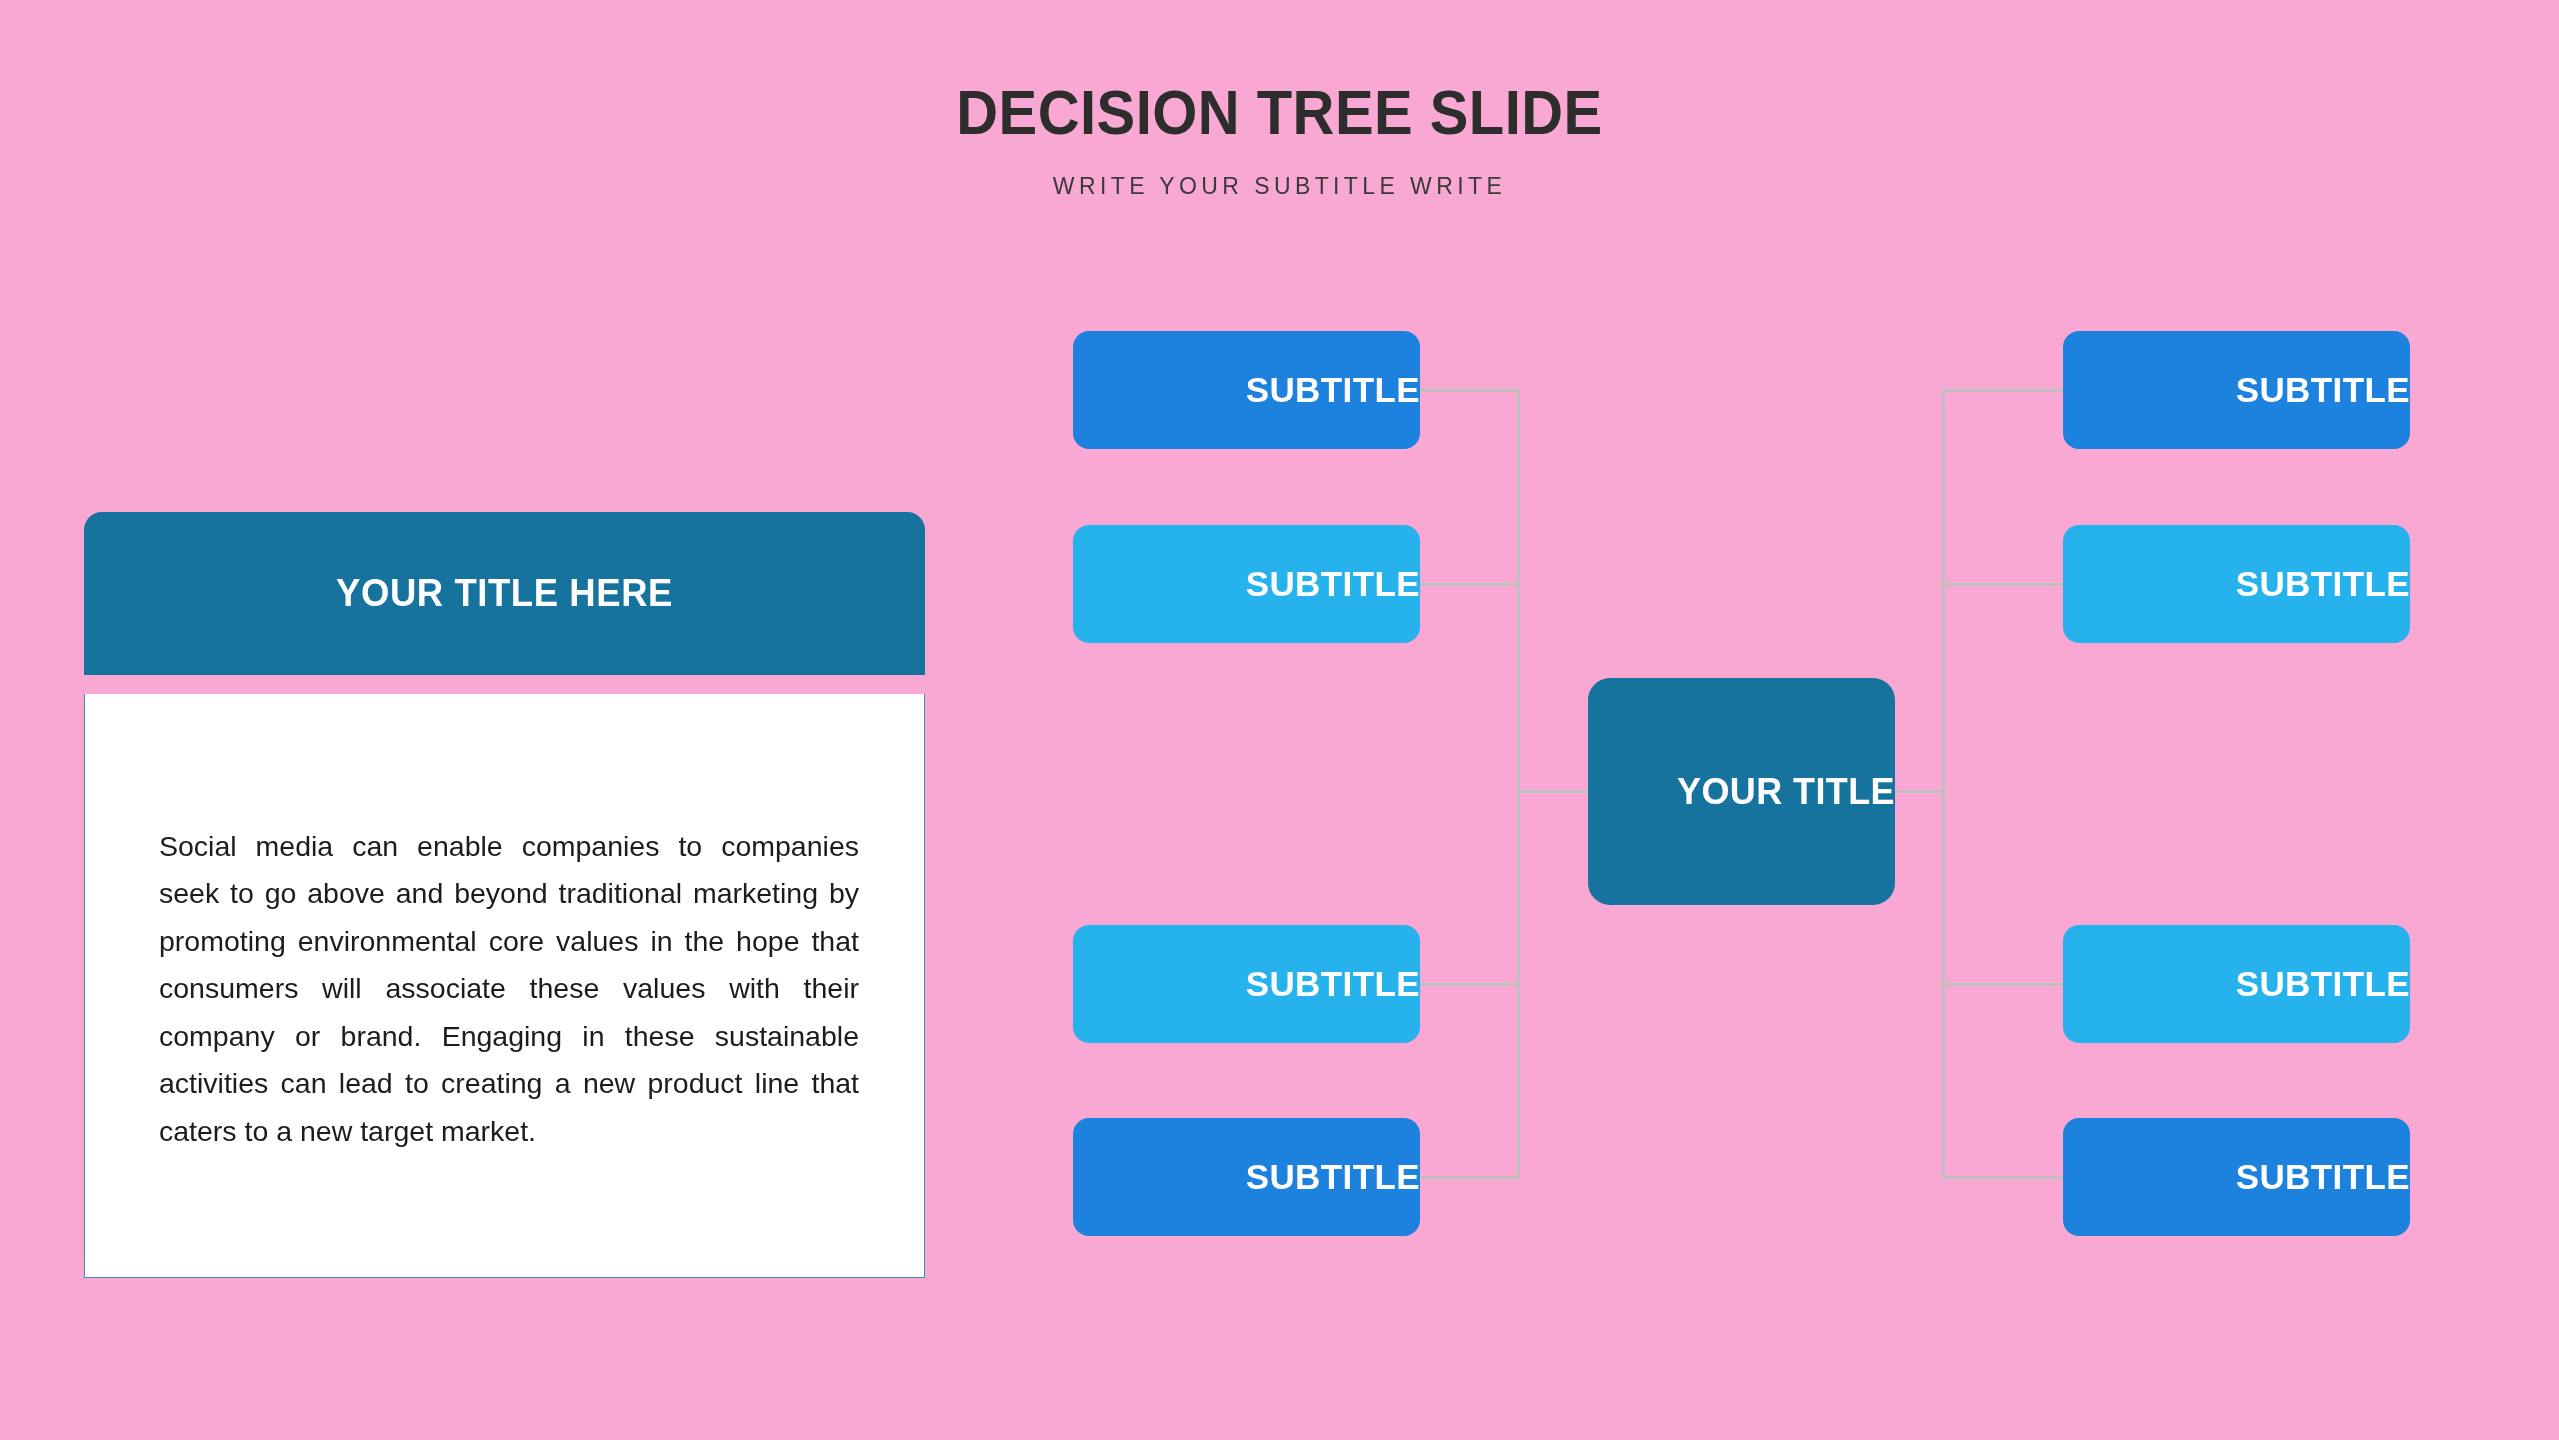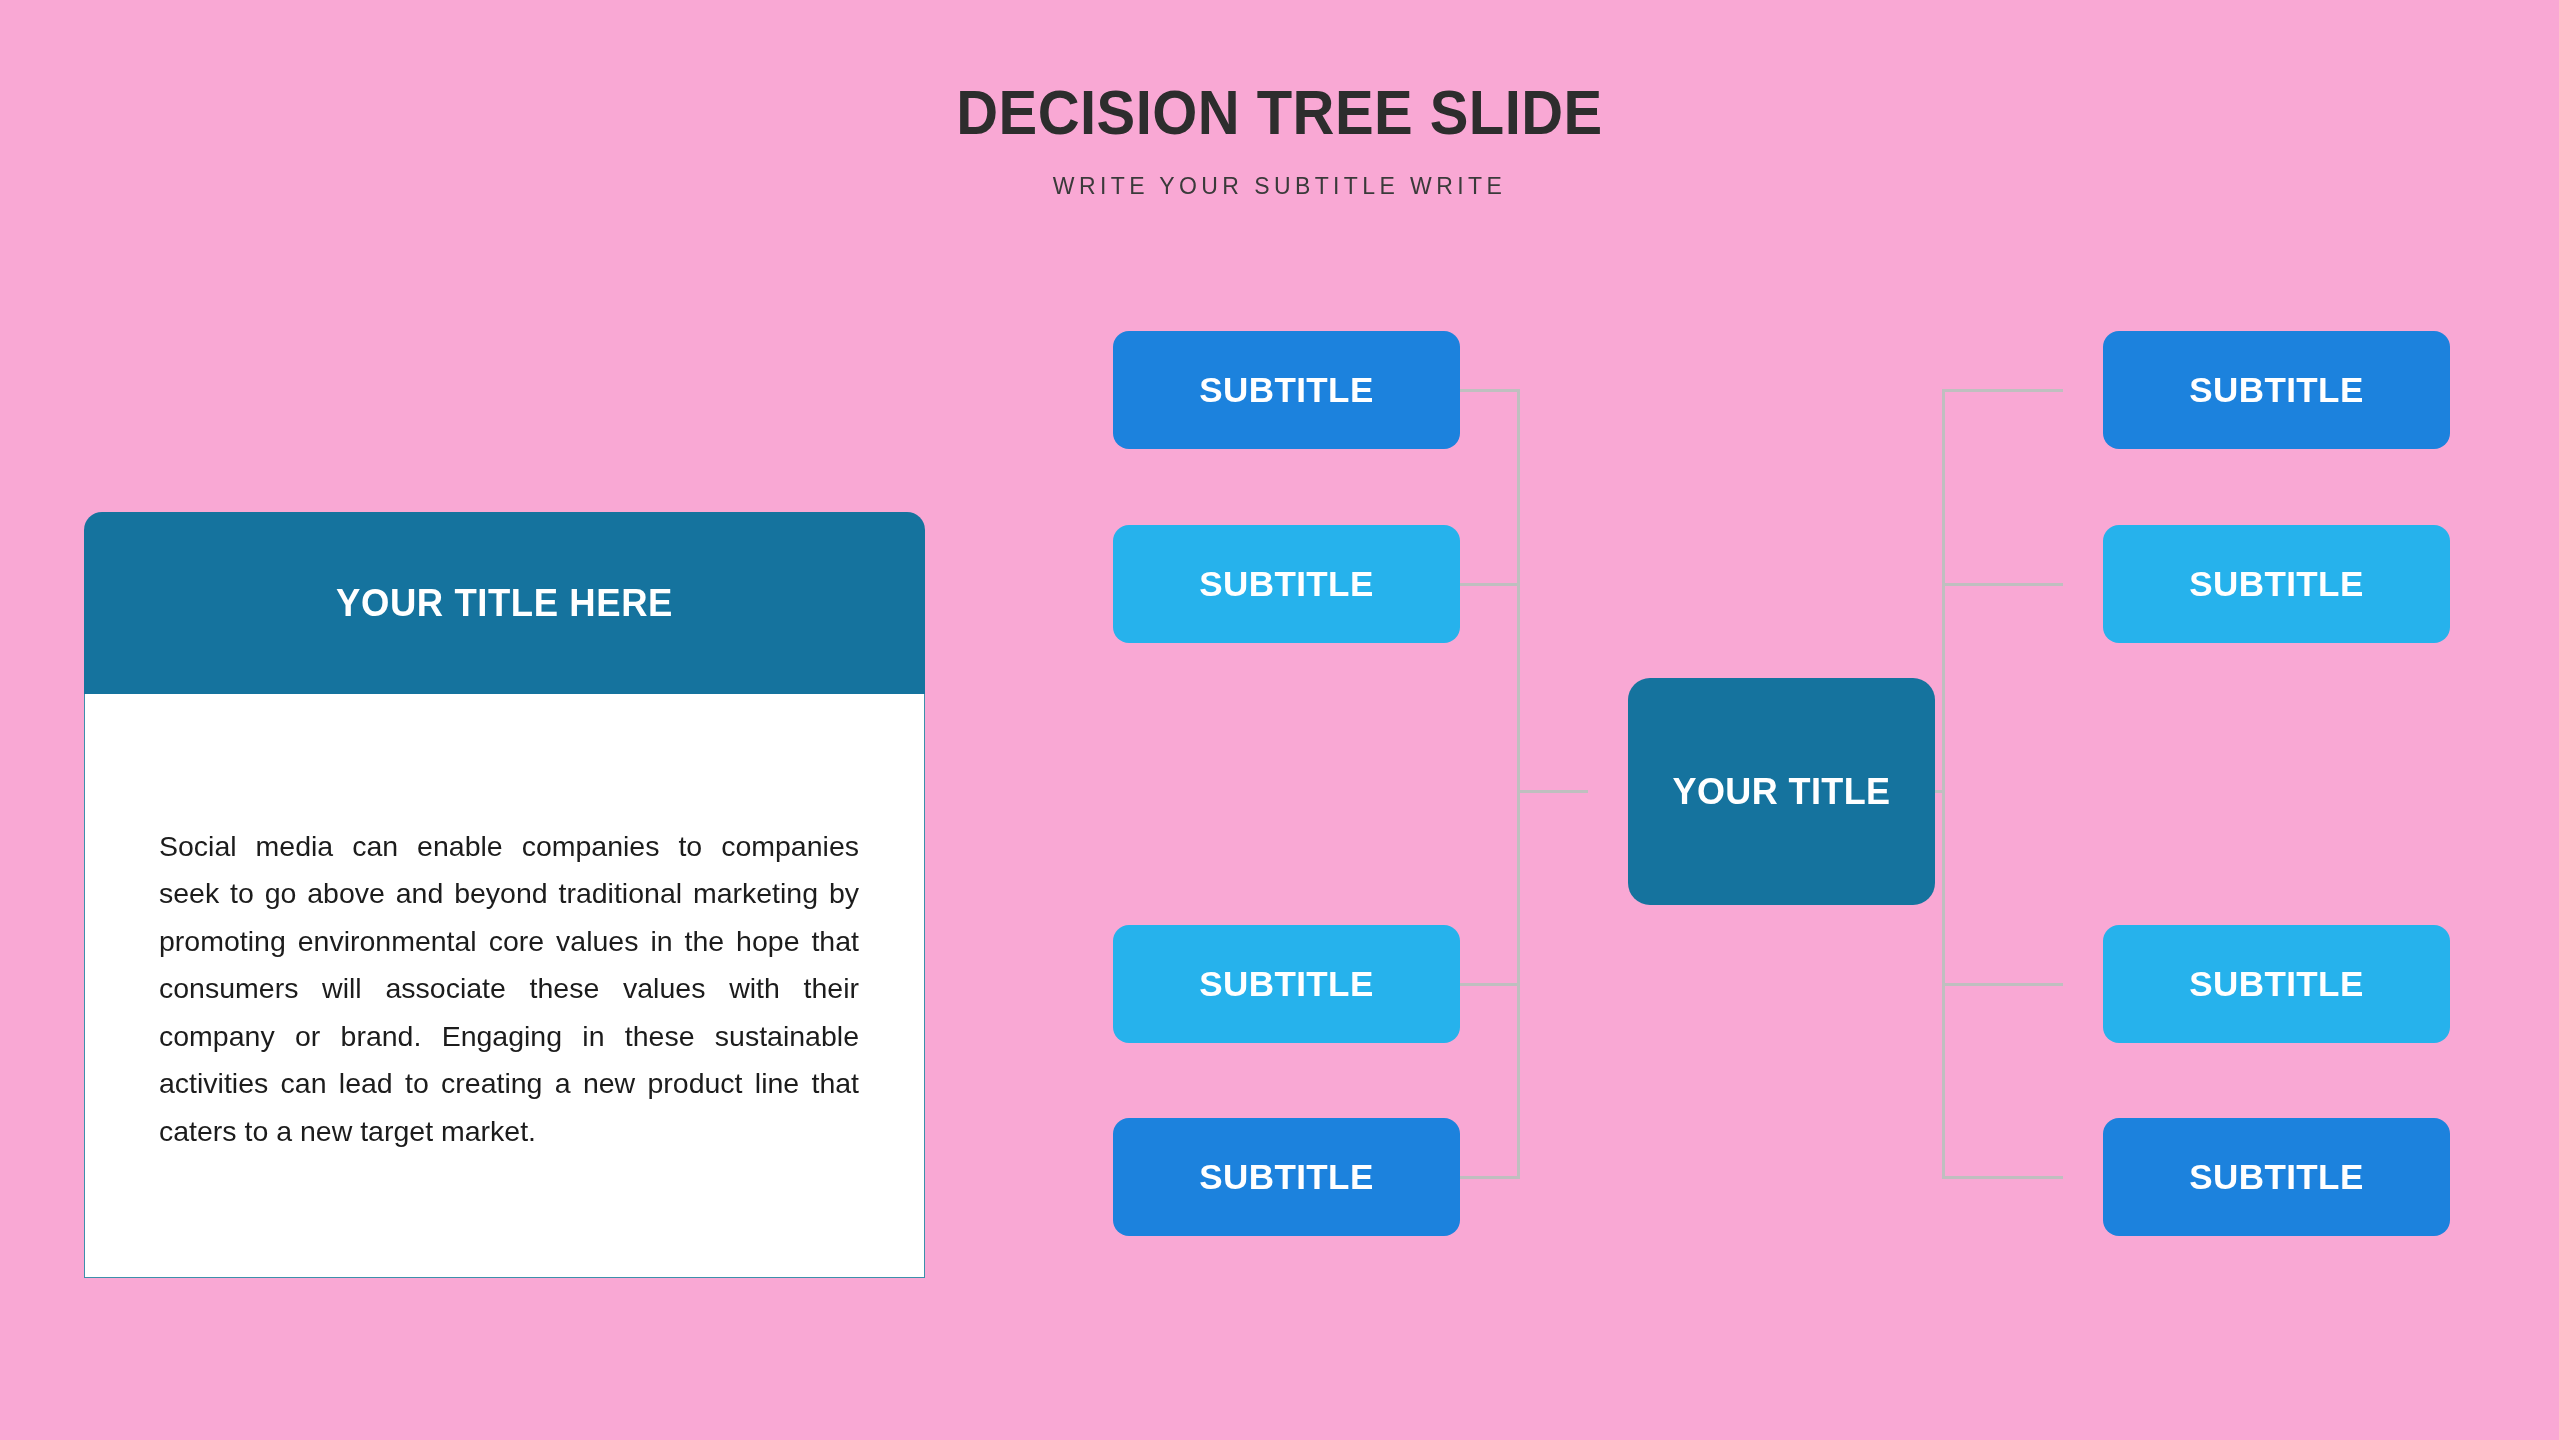--- a/index.html
+++ b/index.html
@@ -54,21 +54,21 @@
     top: 512px;
     width: 841px;
     height: 766px;
     box-sizing: border-box;
   }
   #info-card-header {
     position: absolute;
     left: 0;
     top: 0;
     width: 841px;
-    height: 182px;
+    height: 163px;
     background: #15739e;
     border-radius: 18px 18px 0 0;
     display: flex;
     align-items: center;
     justify-content: center;
   }
   #info-card-header-text {
     color: #ffffff;
     font-size: 38px;
     font-weight: bold;
@@ -105,24 +105,23 @@
     position: absolute;
     left: 0;
     top: 0;
     width: 2559px;
     height: 1440px;
   }
   .node {
     position: absolute;
     display: flex;
     align-items: center;
-    justify-content: center;
+    justify-content: flex-end;
     border-radius: 16px;
     box-sizing: border-box;
-    margin-left: 40px;
   }
   .node-label {
     color: #ffffff;
     font-weight: bold;
     letter-spacing: 0.4px;
     white-space: nowrap;
   }
   .leaf {
     width: 347px;
     height: 118px;

